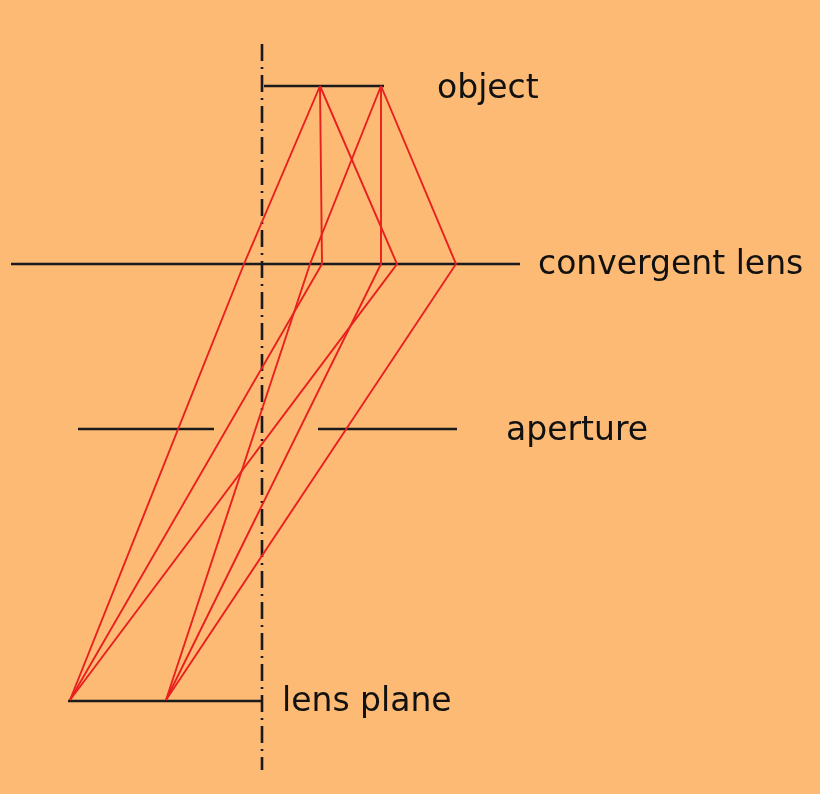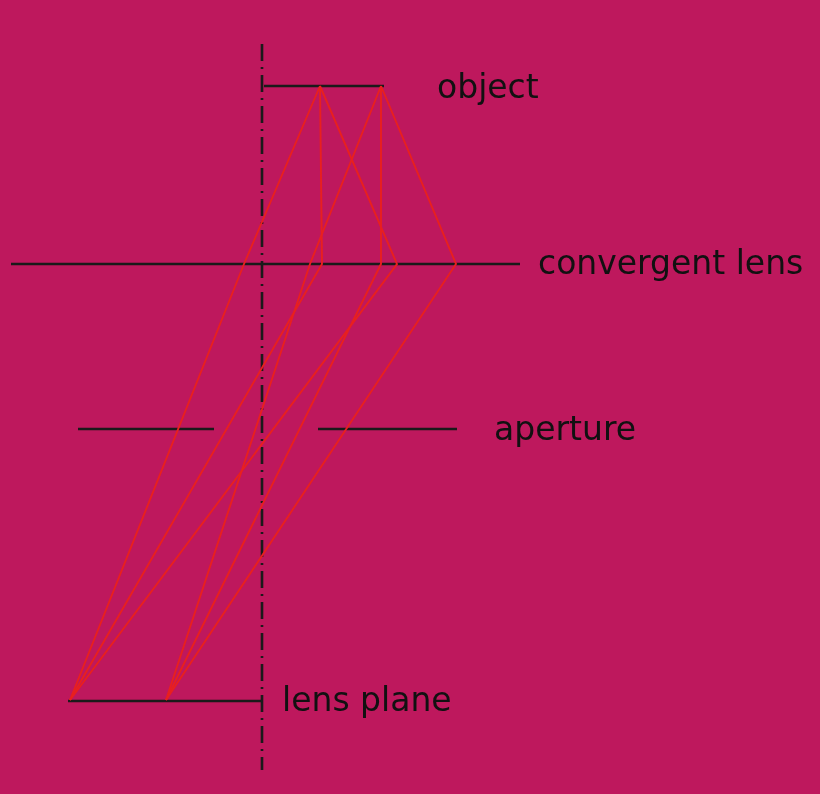--- a/index.html
+++ b/index.html
@@ -30,21 +30,21 @@
     font-weight: 400;
     color: #111111;
     white-space: nowrap;
     letter-spacing: 0px;
     line-height: 1;
   }
 </style>
 </head>
 <body>
 
-<div id="canvas-wrap" style="background: #be185d;">
+<div id="canvas-wrap" style="background: #fdba74;">
 
   <svg id="diagram-svg" viewBox="0 0 820 794">
 
     <g>
       <line id="optical-axis" stroke="#1a1a1a" stroke-width="2.6" stroke-dasharray="17 6 2 6" x1="262" x2="262" y1="44" y2="770"></line>
     </g>
 
     <g>
       <line id="plane-object" stroke="#1a1a1a" stroke-width="2.4" x1="264" x2="384" y1="86" y2="86"></line>
       <line id="plane-lens" stroke="#1a1a1a" stroke-width="2.4" x1="11" x2="520" y1="264" y2="264"></line>
@@ -59,16 +59,16 @@
         <polyline points="320,86 397,264 70,700" stroke="#e8201f"></polyline>
         <polyline points="381,86 310,264 166,700" stroke="#e8201f"></polyline>
         <polyline points="381,86 381,264 166,700" stroke="#e8201f"></polyline>
         <polyline points="381,86 456,264 166,700" stroke="#e8201f"></polyline>
       </g>
 
   </svg>
 
   <div class="diagram-label" id="label-object" style="left: 437px; top: 70px;">object</div>
   <div class="diagram-label" id="label-lens" style="left: 538px; top: 246px;">convergent lens</div>
-  <div class="diagram-label" id="label-aperture" style="left: 494px; top: 412px;">aperture</div>
+  <div class="diagram-label" id="label-aperture" style="left: 506px; top: 412px;">aperture</div>
   <div class="diagram-label" id="label-image-plane" style="left: 282px; top: 683px;">lens plane</div>
 
 </div>
 
 </body></html>

